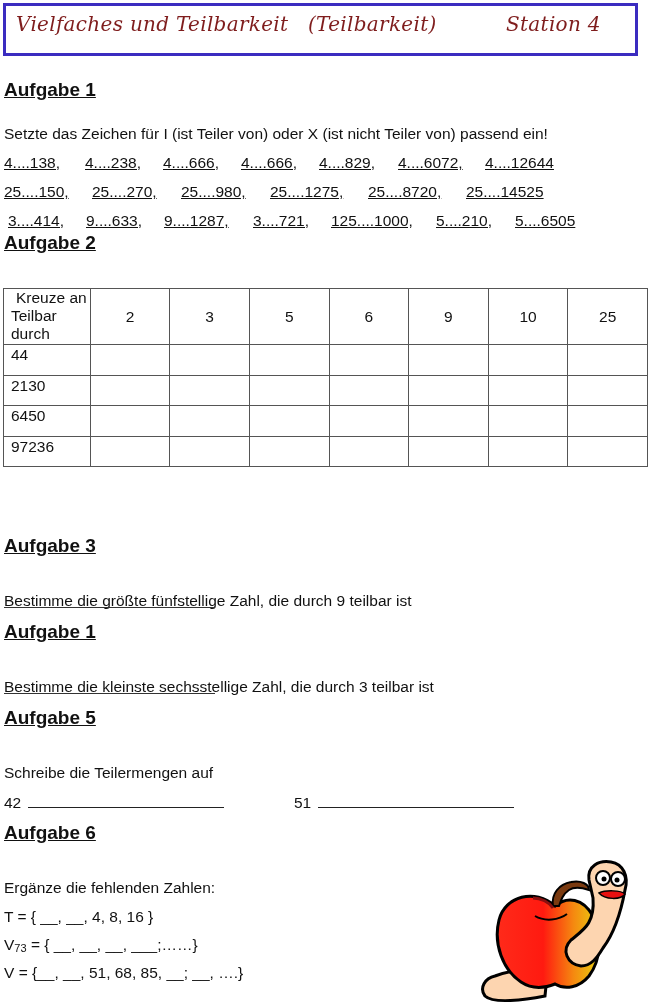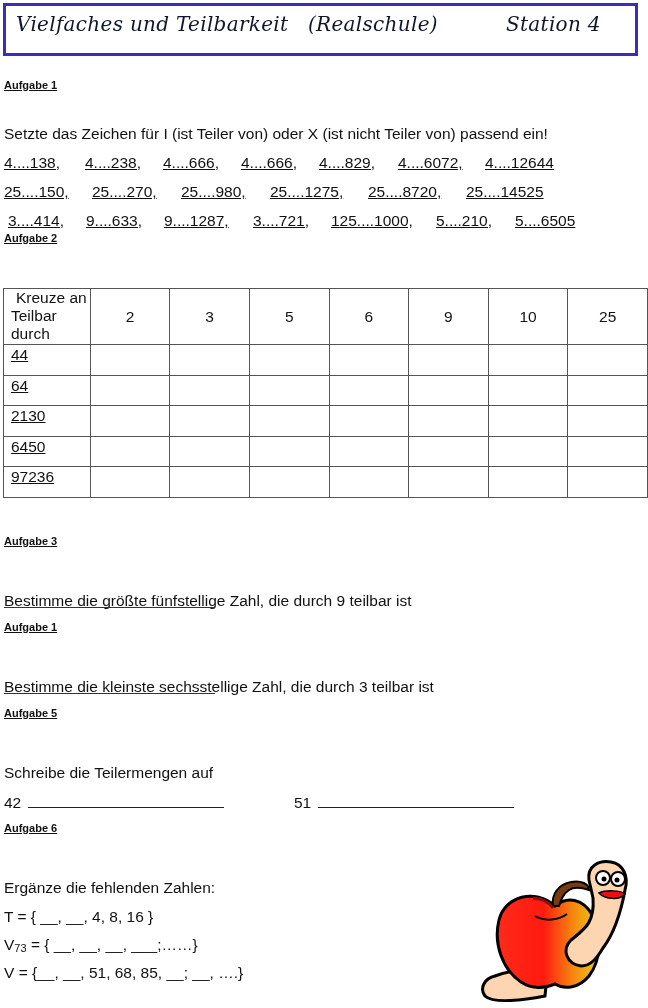--- a/index.html
+++ b/index.html
@@ -2,41 +2,41 @@
 <html><head>
 <meta charset="utf-8">
 <style>
   html, body { margin:0; padding:0; background:#ffffff; }
   body { width:648px; height:1008px; position:relative; overflow:hidden;
          font-family:"Liberation Sans", sans-serif; color:#111; font-size:15.5px; }
   .abs { position:absolute; white-space:nowrap; }
   .header-box { position:absolute; left:3px; top:3px; width:629px; height:47px;
                 border:3px solid #3b2cc0; }
   .title-part { position:absolute; top:12px; font-family:"DejaVu Serif", serif;
-                font-style:italic; color:#0f172a; font-size:20px; letter-spacing:0.3px; }
-  .heading { font-weight:bold; text-decoration:underline; font-size:11px; }
+                font-style:italic; color:#7f1d1d; font-size:20px; letter-spacing:0.3px; }
+  .heading { font-weight:bold; text-decoration:underline; font-size:19px; }
   .line { font-size:15.5px;margin-top:28px; }
   .ex-row span { display:inline-block;text-decoration:underline; }
   table.grid { position:absolute; left:3px; top:288px; border-collapse:collapse; }
   table.grid td { border:1px solid #555; padding:0; font-size:15.5px; }
   table.grid td.rowlabel { width:79px; padding-left:7px; vertical-align:top; }
   table.grid td.col { width:79px; text-align:center; }
   table.grid tr.hdr td { height:37px; }
   table.grid tr.hdr td.rowlabel { line-height:18px; padding-top:18px; }
   table.grid tr.body td { height:28.5px; }
-  table.grid tr.body td.rowlabel { padding-top:1px;text-decoration:underline; }
+  table.grid tr.body td.rowlabel { padding-top:1px; }
   .blank { display:inline-block; border-bottom:1px solid #222; height:14px; vertical-align:baseline; }
   sub.idx { font-size:11px; vertical-align:-2px; }
 </style>
 </head>
 <body>
 
 <div class="header-box"></div>
 <div class="title-part" style="left:16px">Vielfaches und Teilbarkeit</div>
-<div class="title-part" style="left:308px">(Realschule)</div>
+<div class="title-part" style="left:308px">(Teilbarkeit)</div>
 <div class="title-part" style="left:506px">Station 4</div>
 
 <div class="abs heading" style="left:4px;top:79px">Aufgabe 1</div>
 <div class="abs line" style="left:4px;top:97px">Setzte das Zeichen für I (ist Teiler von) oder X (ist nicht Teiler von) passend ein!</div>
 <div class="abs line ex-row" style="left:4px;top:126px">
   <span style="width:81px">4....138,</span><span style="width:78px">4....238,</span><span style="width:78px">4....666,</span><span style="width:78px">4....666,</span><span style="width:79px">4....829,</span><span style="width:87px">4....6072,</span><span>4....12644</span>
 </div>
 <div class="abs line ex-row" style="left:4px;top:155px">
   <span style="width:88px">25....150,</span><span style="width:89px">25....270,</span><span style="width:89px">25....980,</span><span style="width:98px">25....1275,</span><span style="width:98px">25....8720,</span><span>25....14525</span>
 </div>
@@ -57,30 +57,20 @@
     <td class="col">2</td>
     <td class="col">3</td>
     <td class="col">5</td>
     <td class="col">6</td>
     <td class="col">9</td>
     <td class="col">10</td>
     <td class="col">25</td>
   </tr>
   <tr class="body">
     <td class="rowlabel">44</td>
-    <td class="col"></td>
-        <td class="col"></td>
-        <td class="col"></td>
-        <td class="col"></td>
-        <td class="col"></td>
-        <td class="col"></td>
-        <td class="col"></td>
-  </tr>
-  <tr class="body">
-    <td class="rowlabel">64</td>
     <td class="col"></td>
         <td class="col"></td>
         <td class="col"></td>
         <td class="col"></td>
         <td class="col"></td>
         <td class="col"></td>
         <td class="col"></td>
   </tr>
   <tr class="body">
     <td class="rowlabel">2130</td>

